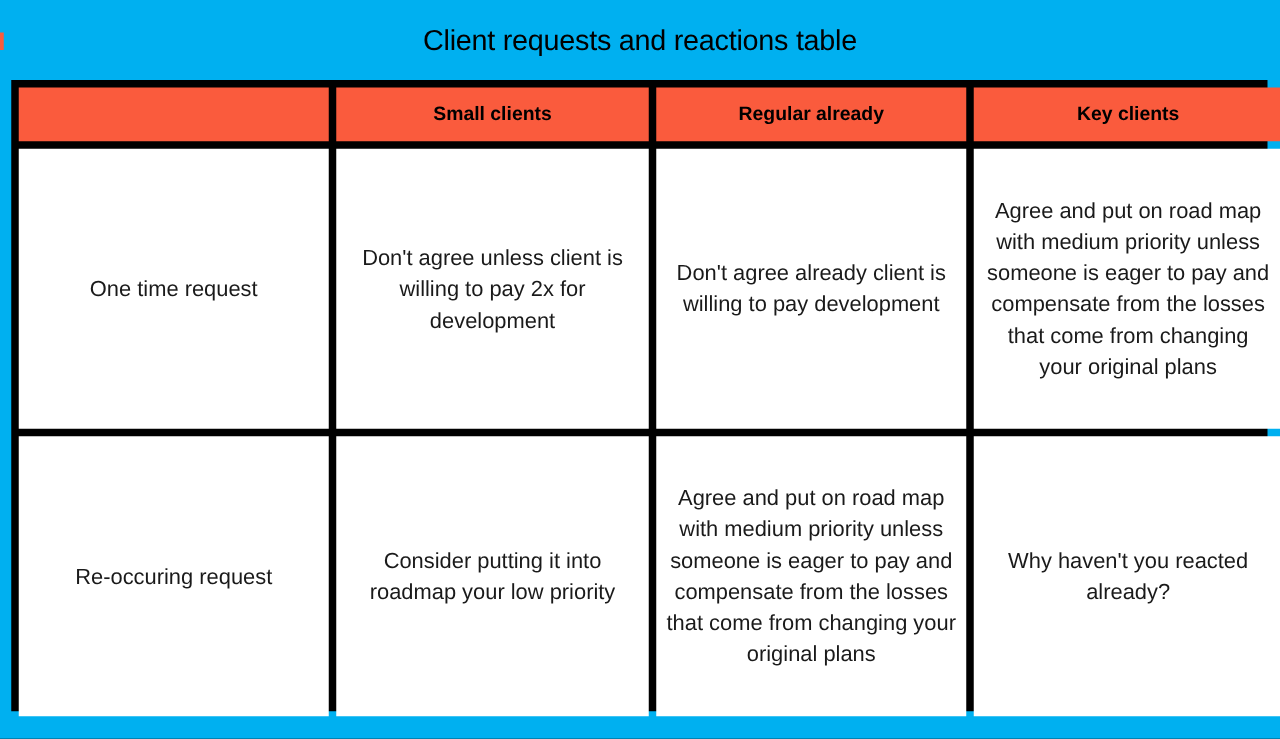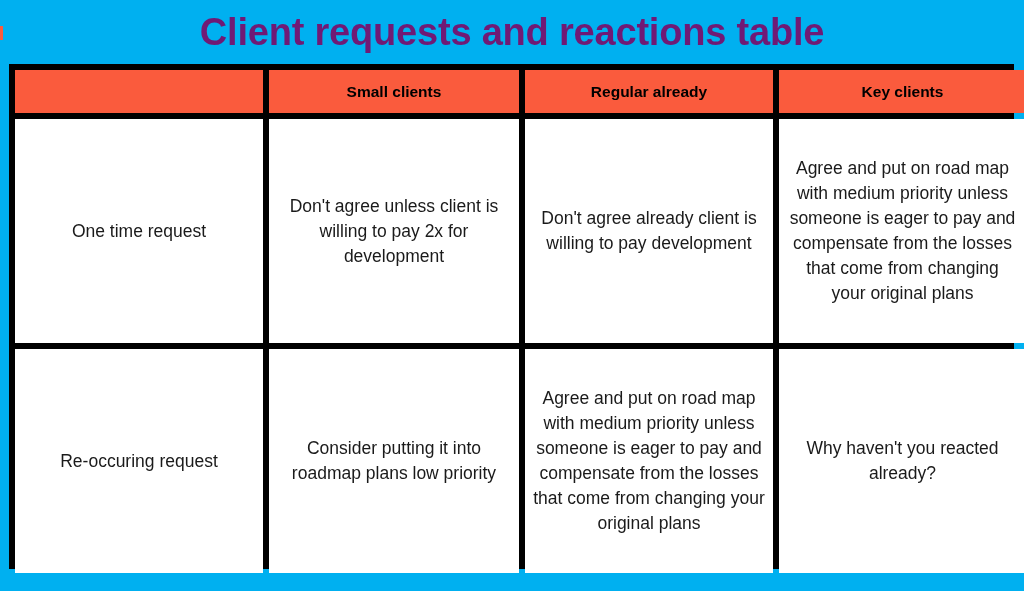--- a/index.html
+++ b/index.html
@@ -24,23 +24,23 @@
     height: 14px;
     background: #FA5B3D;
   }
 
   .slide-title {
     position: absolute;
     left: 0;
     top: 10px;
     width: 1024px;
     text-align: center;
-    font-size: 38px;
-    font-weight: bold;
-    color: #701a75;
+    font-size: 23px;
+    font-weight: normal;
+    color: #000000;
     letter-spacing: -0.2px;
     line-height: 44px;
     white-space: nowrap;
   }
 
   .table-wrap {
     position: absolute;
     left: 9px;
     top: 64px;
     width: 1005px;
@@ -120,19 +120,19 @@
 
       <tr class="body-row">
         <td class="row-label">One time request</td>
         <td>Don't agree unless client is willing to pay 2x for development</td>
         <td>Don't agree already client is willing to pay development</td>
         <td>Agree and put on road map with medium priority unless someone is eager to pay and compensate from the losses that come from changing your original plans</td>
       </tr>
 
       <tr class="body-row">
         <td class="row-label">Re-occuring request</td>
-        <td>Consider putting it into roadmap plans low priority</td>
+        <td>Consider putting it into roadmap your low priority</td>
         <td>Agree and put on road map with medium priority unless someone is eager to pay and compensate from the losses that come from changing your original plans</td>
         <td>Why haven't you reacted already?</td>
       </tr>
     </tbody>
   </table>
 </div>
 
 </body></html>

